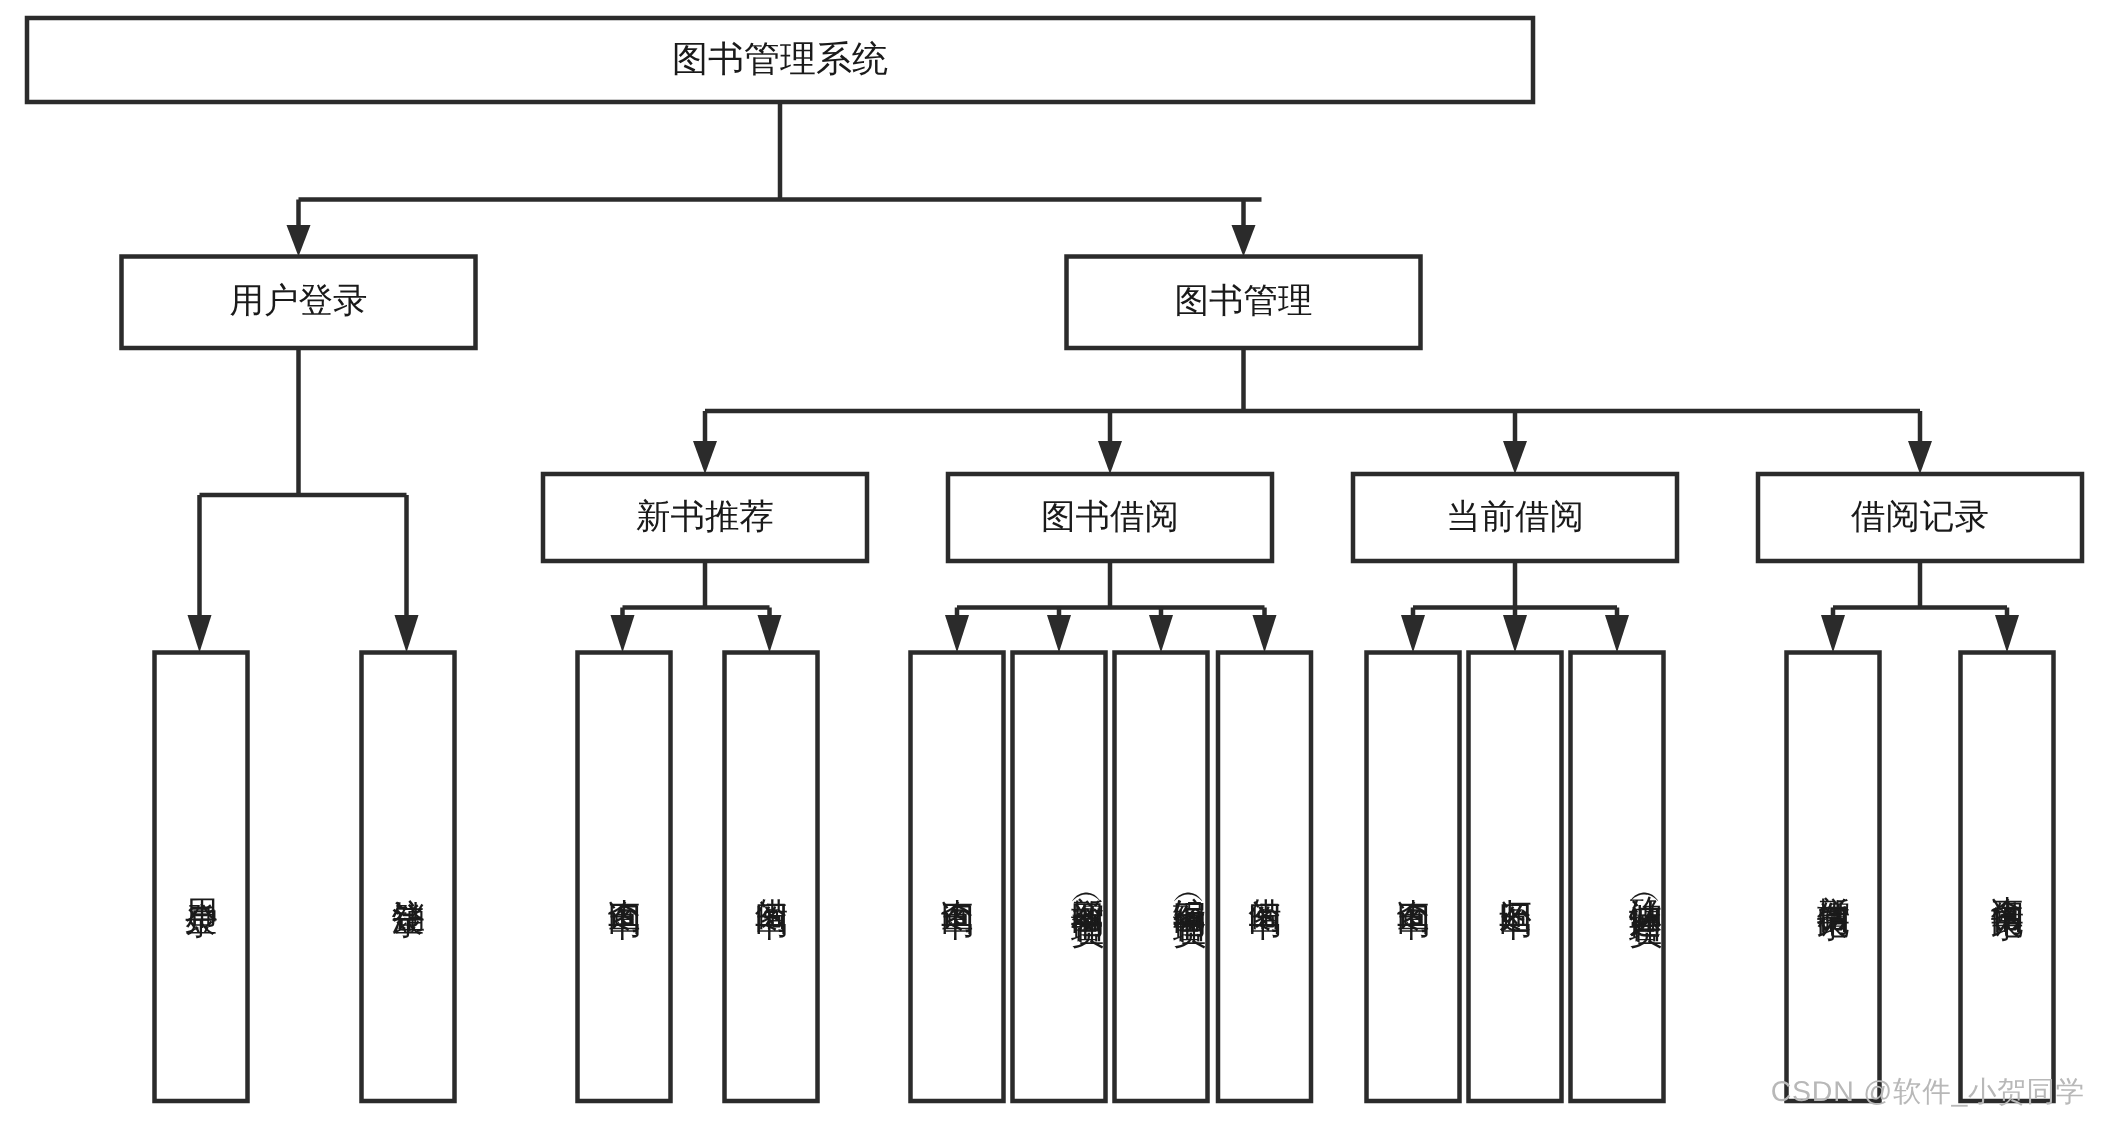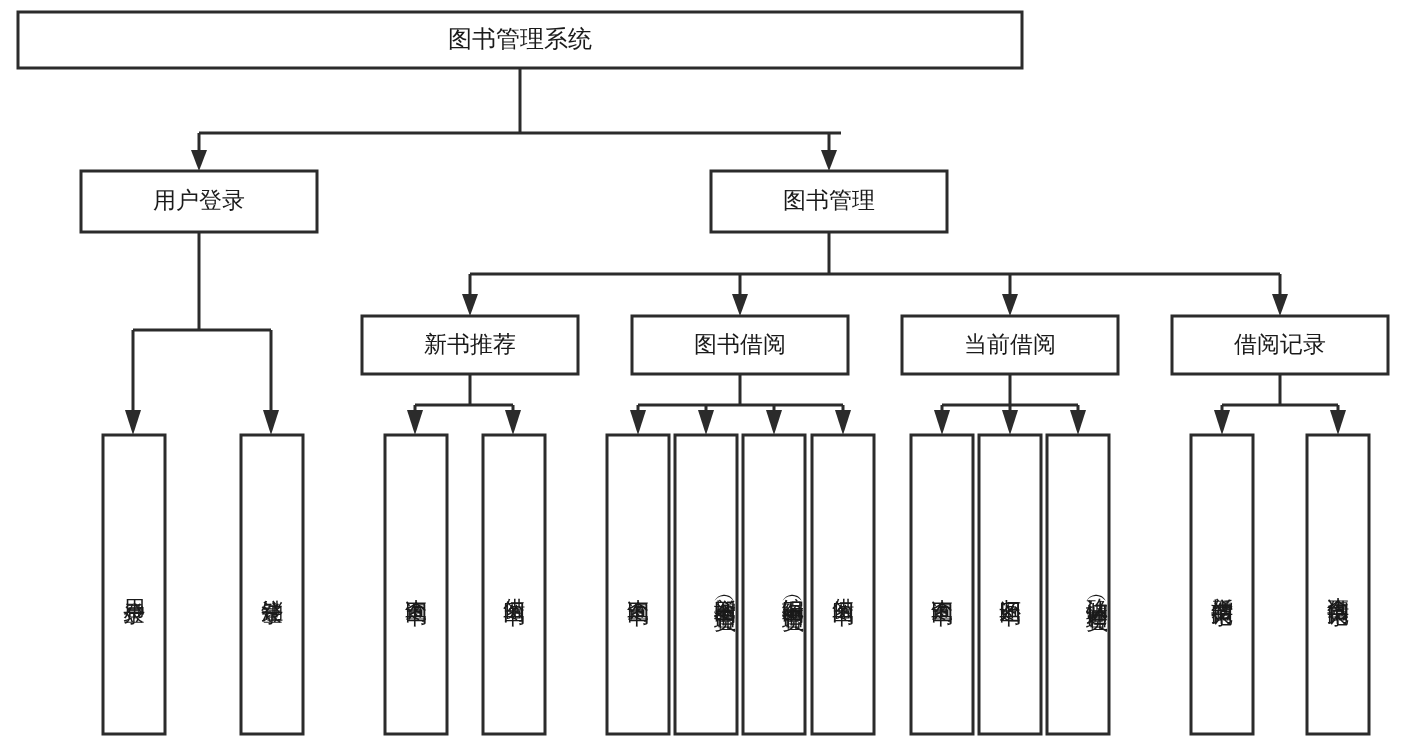--- a/index.html
+++ b/index.html
@@ -232,14 +232,15 @@
   <div class="vlabel" style="left:911px; top:435px; width:62px; height:299px;">查询图书</div>
 
   <div class="vlabel" style="left:979px; top:435px; width:62px; height:299px;">归还图书</div>
 
   <div class="vlabel" style="left:1047px; top:435px; width:62px; height:299px; align-items:flex-start; padding-top:8px; box-sizing:border-box;">确认归还（管理员）</div>
 
   <div class="vlabel" style="left:1191px; top:435px; width:62px; height:299px;">新增借阅记录</div>
 
   <div class="vlabel" style="left:1307px; top:435px; width:62px; height:299px;">查询借阅记录</div>
 
+  <div class="watermark">CSDN @软件_小贺同学</div>
 
 </div>
 
 </body></html>

